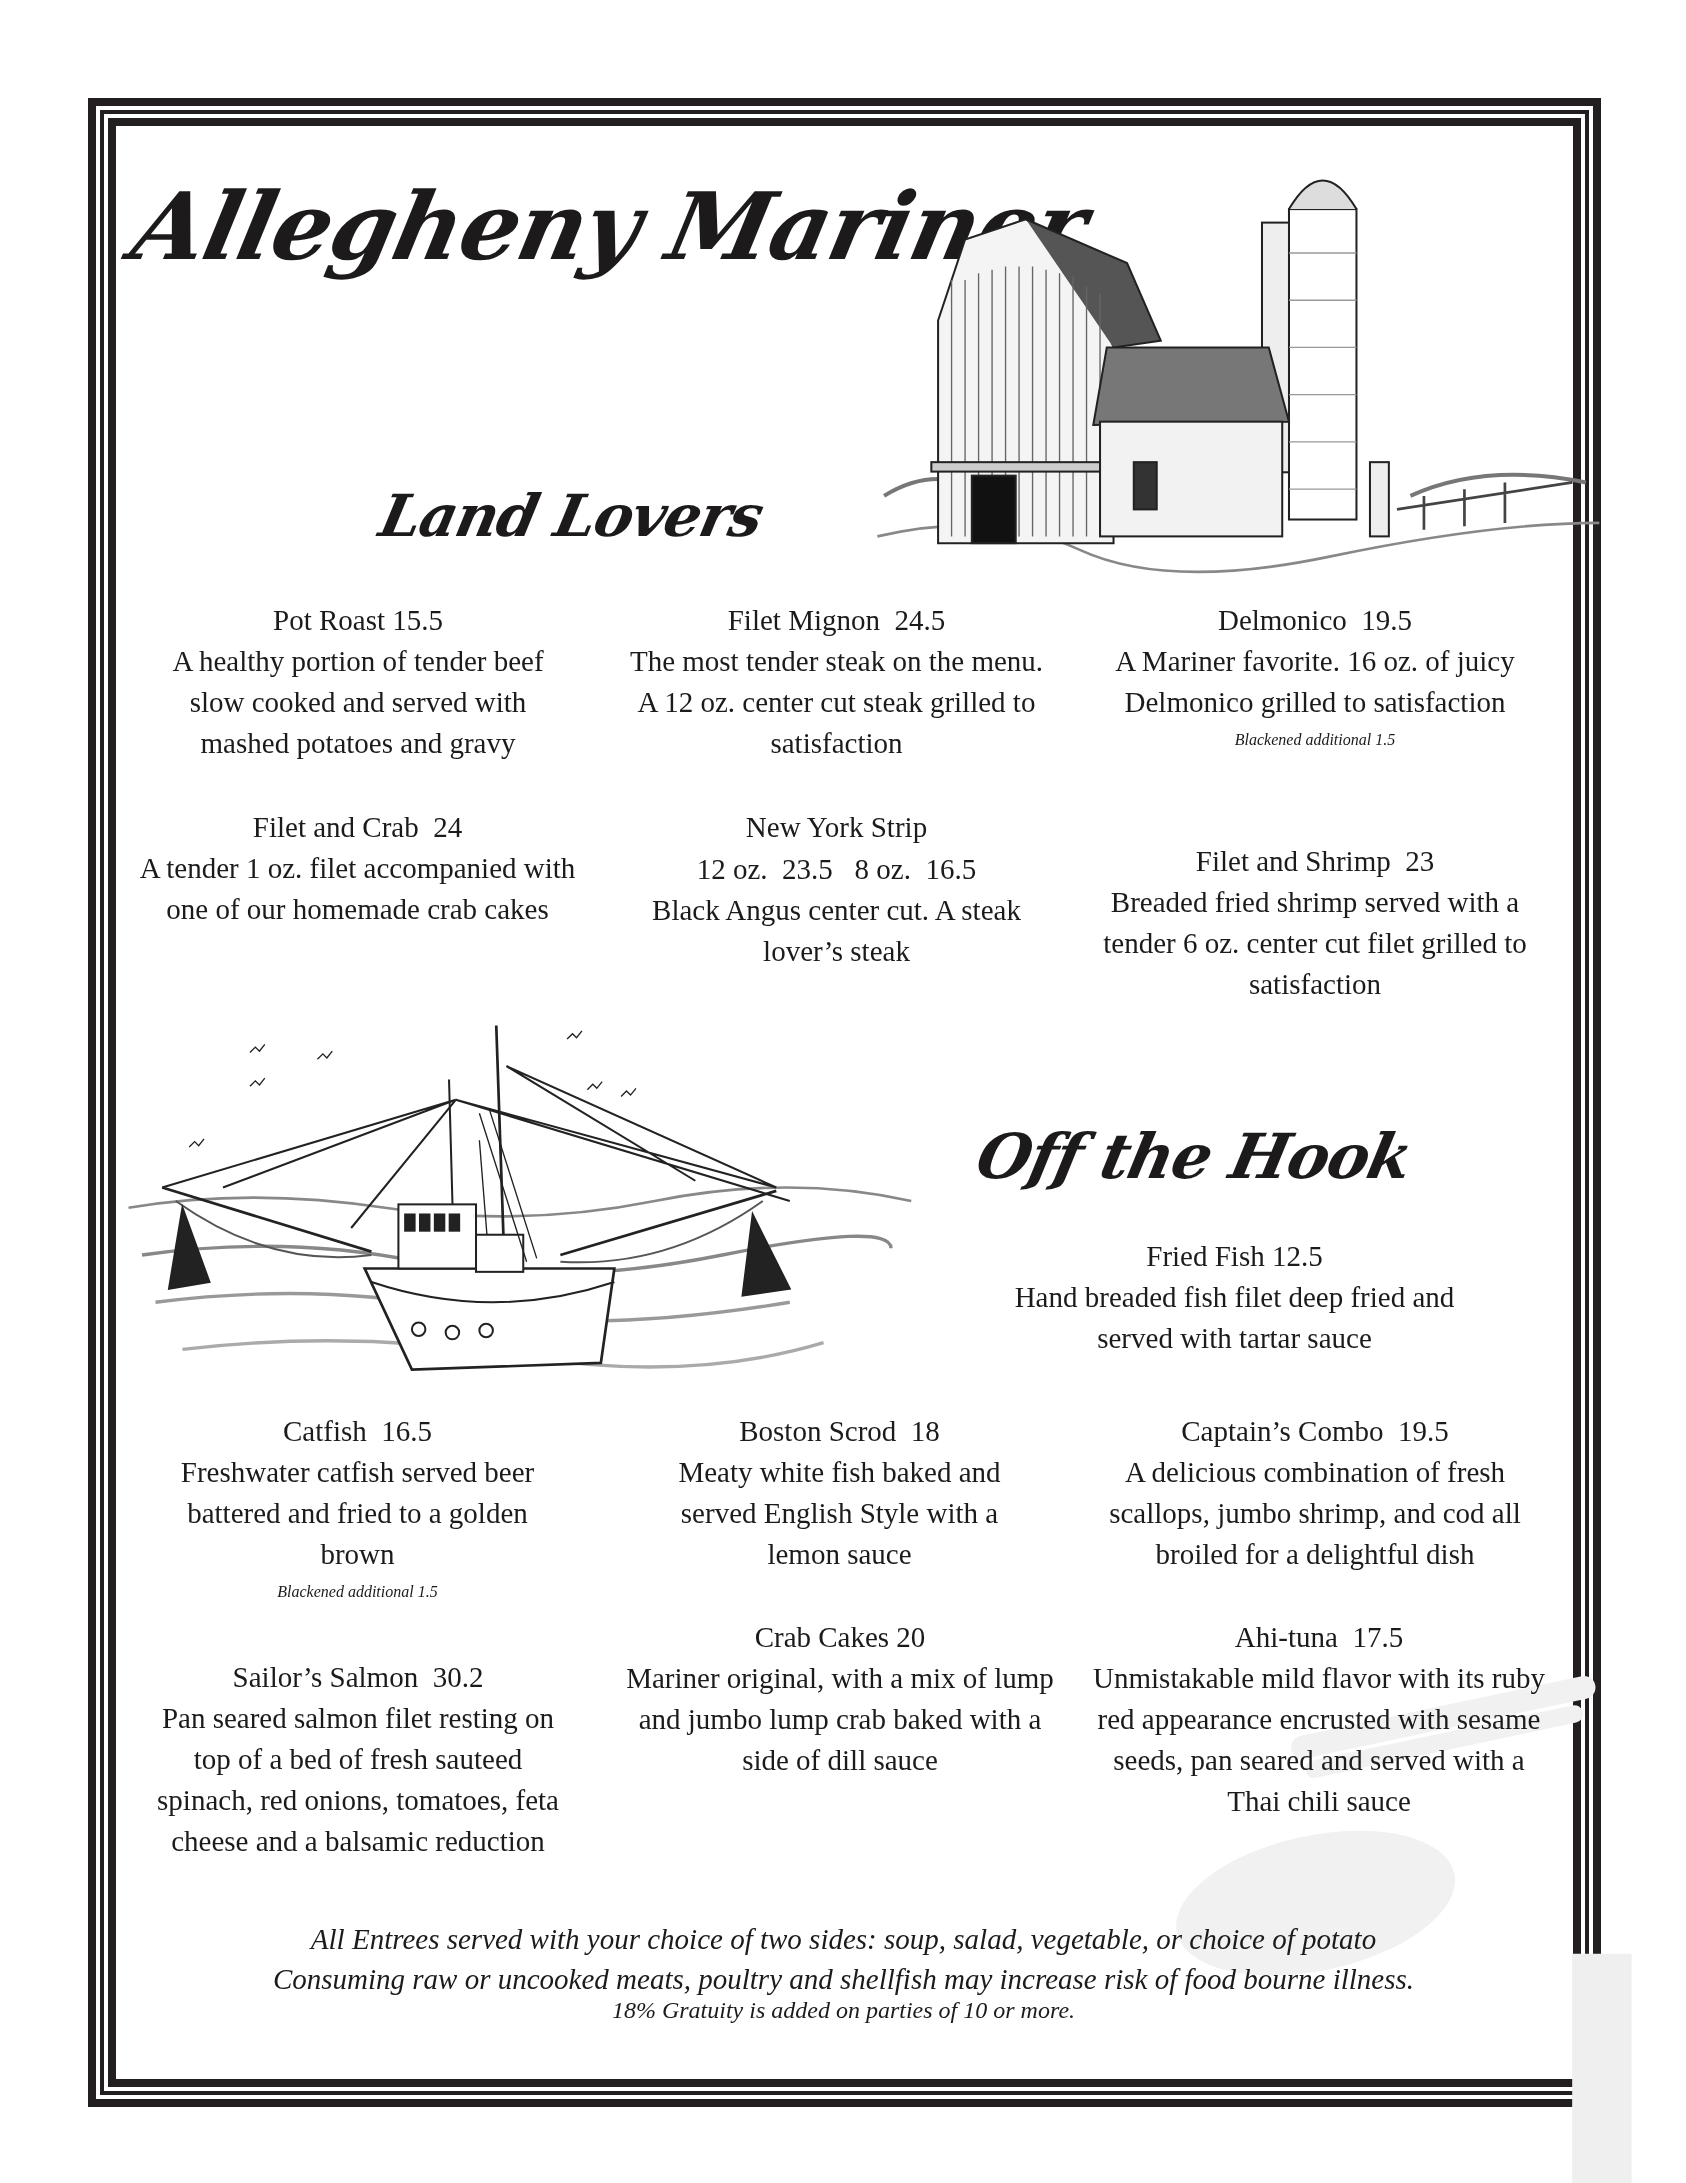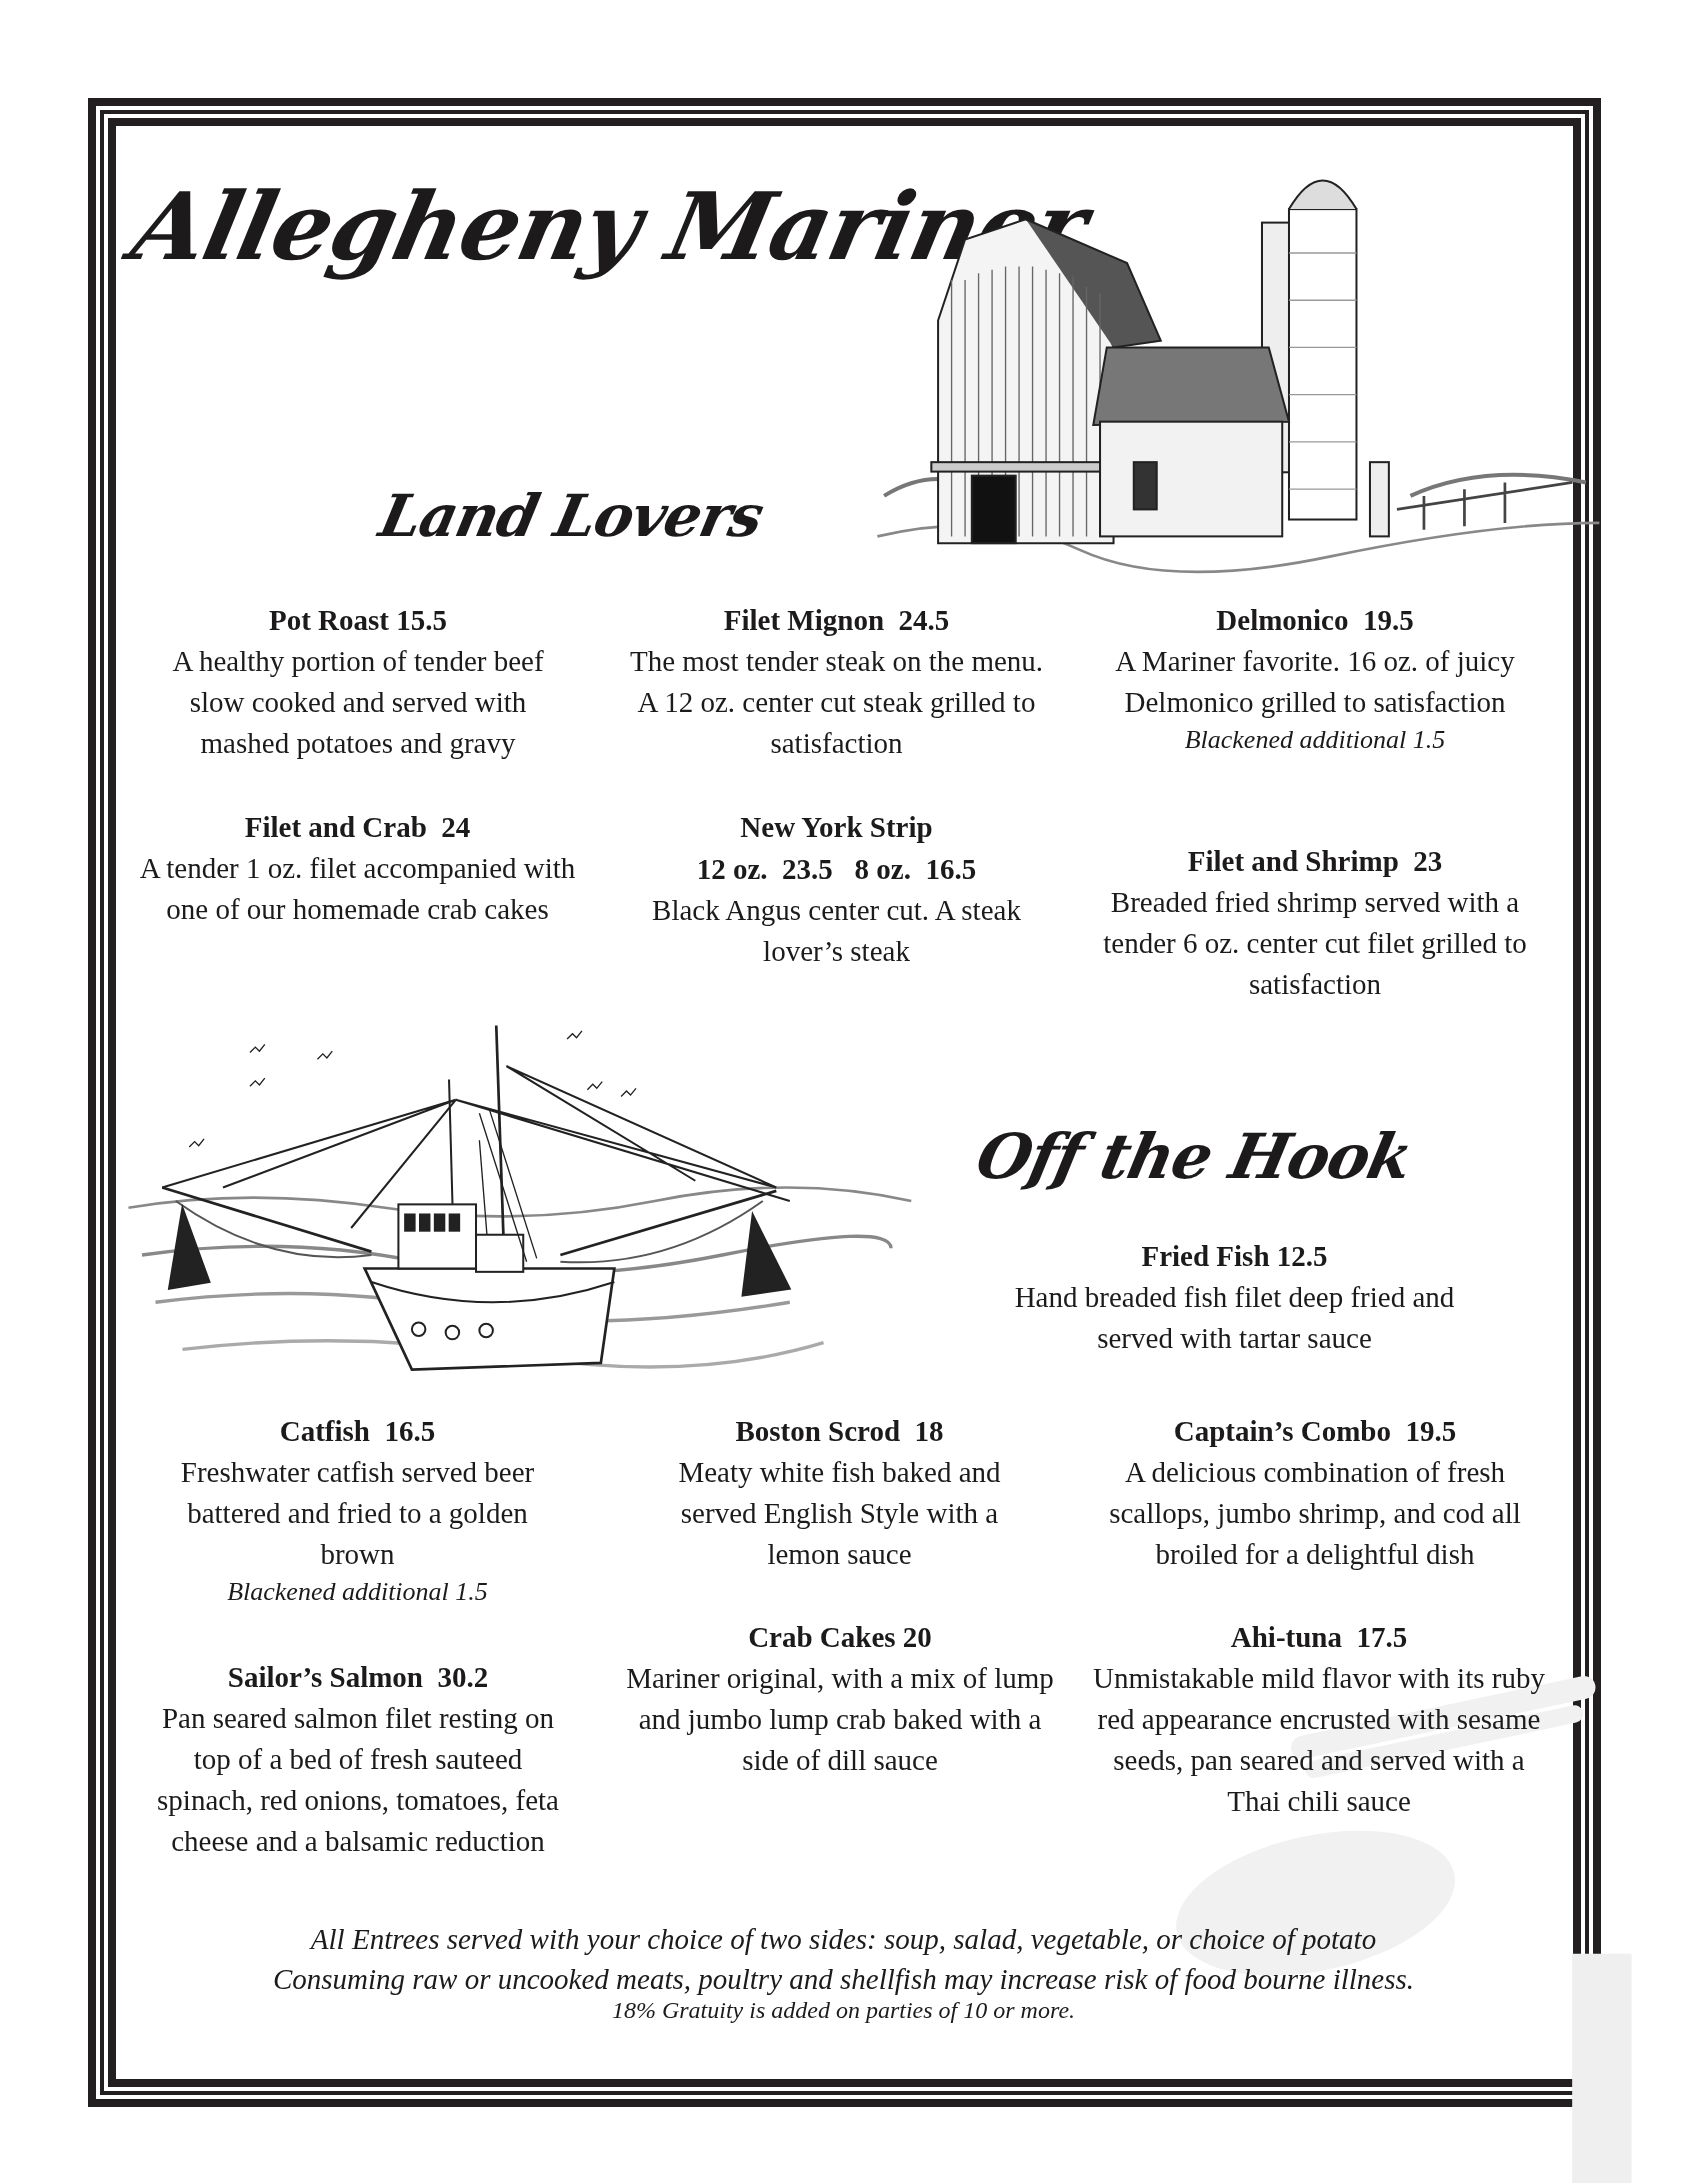--- a/index.html
+++ b/index.html
@@ -16,23 +16,23 @@
 
   .page { position: absolute; left: 0; top: 0; width: 1687px; height: 2183px; }
 
   .script { position: absolute; font-family: "DejaVu Serif", serif; font-style: italic; font-weight: bold;
             color: #1c1a1b; letter-spacing: -1.3px; transform: skewX(-12deg); white-space: nowrap; }
   .title  { left: 135px; top: 172px; font-size: 93px; }
   .section-land { left: 381px; top: 482px; font-size: 58px; }
   .section-hook { left: 978px; top: 1120px; font-size: 62px; }
 
   .item { position: absolute; text-align: center; }
-  .item .name { font-weight: bold; font-size: 29px; line-height: 42px; white-space: pre; }
+  .item .name { font-weight: normal; font-size: 29px; line-height: 42px; white-space: pre; }
   .item .desc { font-size: 29px; line-height: 41px; }
-  .item .note { font-style: italic; font-size: 26px; line-height: 34px; }
+  .item .note { font-style: italic; font-size: 16px; line-height: 34px; }
 
   .footer { position: absolute; left: 135px; width: 1417px; text-align: center; font-style: italic; }
   .footer.f1 { top: 1923px; font-size: 29px; }
   .footer.f2 { top: 1963px; font-size: 29px; }
   .footer.f3 { top: 1997px; font-size: 24px; }
 
   
   .illus { position: absolute; }
   .barn  { left: 857px; top: 145px; width: 756px; height: 442px; }
   .boat  { left: 115px; top: 985px; width: 803px; height: 405px; }

